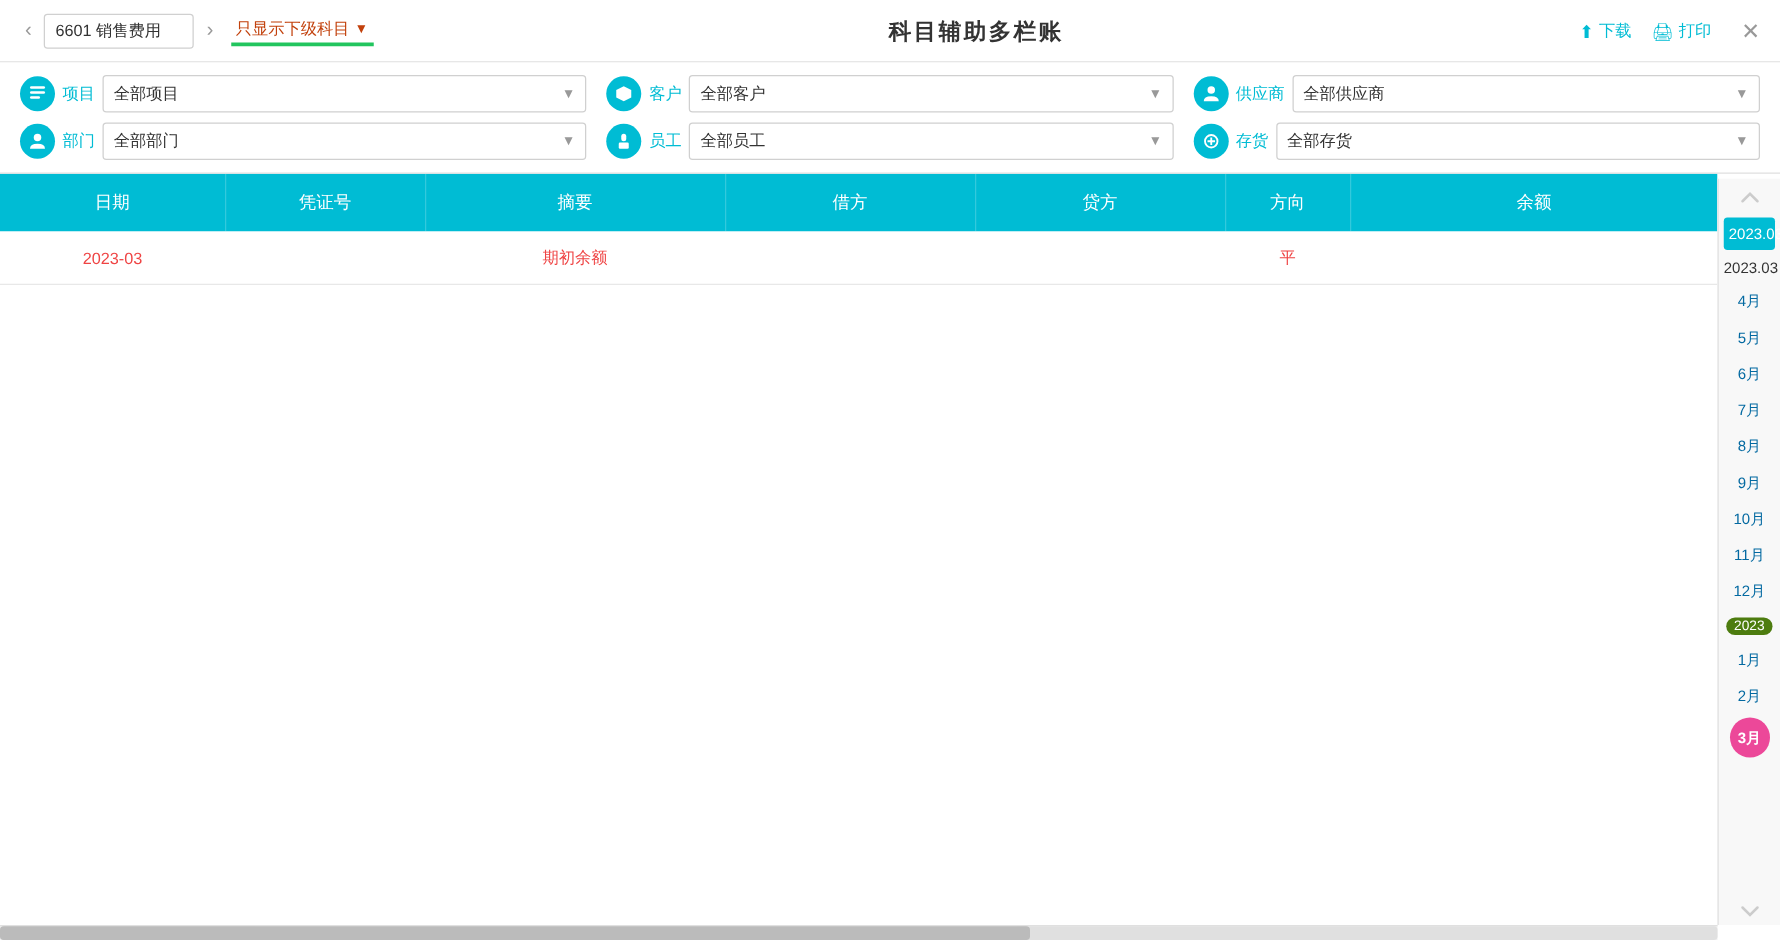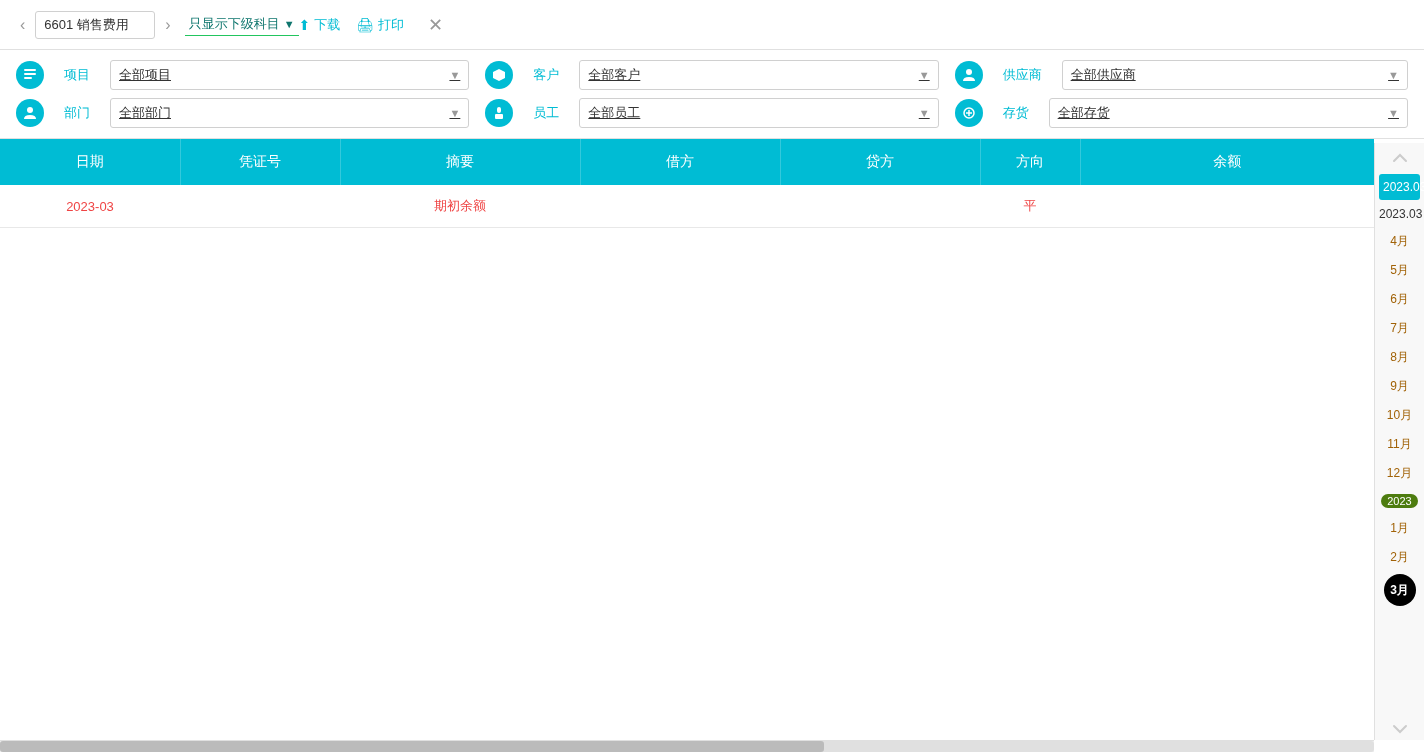--- a/index.html
+++ b/index.html
@@ -37,22 +37,22 @@
       padding: 4px 8px;
       margin: 0 6px;
       font-size: 13px;
       color: #333;
       min-width: 120px;
     }
 
     .show-sub-filter {
       display: flex;
       align-items: center;
-      color: #0f766e;
-      border-bottom: 1px solid #22c55e;
+      color: #c2410c;
+      border-bottom: 3px solid #22c55e;
       cursor: pointer;
       padding: 2px 4px;
       margin-left: 10px;
       font-size: 13px;
     }
 
     .show-sub-filter .dropdown-arrow {
       margin-left: 4px;
       font-size: 11px;
     }
@@ -102,21 +102,21 @@
       margin-bottom: 8px;
     }
 
     .filter-row:last-child {
       margin-bottom: 0;
     }
 
     .filter-item {
       display: flex;
       align-items: center;
-      gap: 20px;
+      gap: 6px;
       flex: 1;
     }
 
     .filter-icon {
       width: 28px;
       height: 28px;
       border-radius: 50%;
       background: #00bcd4;
       display: flex;
       align-items: center;
@@ -138,21 +138,20 @@
       border-radius: 3px;
       padding: 5px 8px;
       font-size: 13px;
       color: #333;
       background: #fff;
       cursor: pointer;
       display: flex;
       align-items: center;
       justify-content: space-between;
       height: 30px;
-      text-decoration: underline;
     }
 
     .filter-select .select-arrow {
       color: #999;
       font-size: 11px;
     }
 
     
     .table-wrapper {
       flex: 1;
@@ -249,21 +248,21 @@
       color: #ccc;
       font-size: 16px;
       cursor: pointer;
     }
 
     .sidebar-item {
       width: 100%;
       padding: 6px 4px;
       text-align: center;
       font-size: 12px;
-      color: #a16207;
+      color: #0369a1;
       cursor: pointer;
     }
 
     .sidebar-item.active {
       background: #00bcd4;
       color: #fff;
       border-radius: 3px;
       margin: 1px 4px;
       width: calc(100% - 8px);
     }
@@ -296,20 +295,21 @@
 <div class="main-container">
 
   <div class="header-bar">
     <span class="nav-arrow">‹</span>
     <div class="account-code">6601 销售费用</div>
     <span class="nav-arrow">›</span>
     <div class="show-sub-filter">
       <span>只显示下级科目</span>
       <span class="dropdown-arrow">▼</span>
     </div>
+    <div class="page-title">科目辅助多栏账</div>
     <div class="header-actions">
       <div class="action-btn">
         <span style="font-size:14px;">⬆</span>
         <span>下载</span>
       </div>
       <div class="action-btn">
         <span style="font-size:14px;">🖨</span>
         <span>打印</span>
       </div>
       <span class="close-btn">✕</span>
@@ -452,21 +452,21 @@
       <div class="sidebar-item">8月</div>
       <div class="sidebar-item">9月</div>
       <div class="sidebar-item">10月</div>
       <div class="sidebar-item">11月</div>
       <div class="sidebar-item">12月</div>
       <div style="width:100%;text-align:center;padding:4px 2px;">
         <span class="sidebar-year-badge">2023</span>
       </div>
       <div class="sidebar-item">1月</div>
       <div class="sidebar-item">2月</div>
-      <div class="sidebar-item active" style="background:#000000;color:#fff;border-radius:50%;width:32px;height:32px;display:flex;align-items:center;justify-content:center;margin:2px auto;font-weight:bold;text-align:right;">3月</div>
+      <div class="sidebar-item active" style="background:#ec4899;color:#fff;border-radius:50%;width:32px;height:32px;display:flex;align-items:center;justify-content:center;margin:2px auto;font-weight:bold;text-align:right;">3月</div>
 
       <div class="sidebar-down-arrow">
         <svg width="16" height="10" viewBox="0 0 16 10">
             <path d="M2 2 L8 8 L14 2" stroke="#ccc" stroke-width="2" fill="none" stroke-linecap="round"></path>
           </svg>
       </div>
     </div>
   </div>
 
   <div class="bottom-scroll" style="margin-right:50px;">

